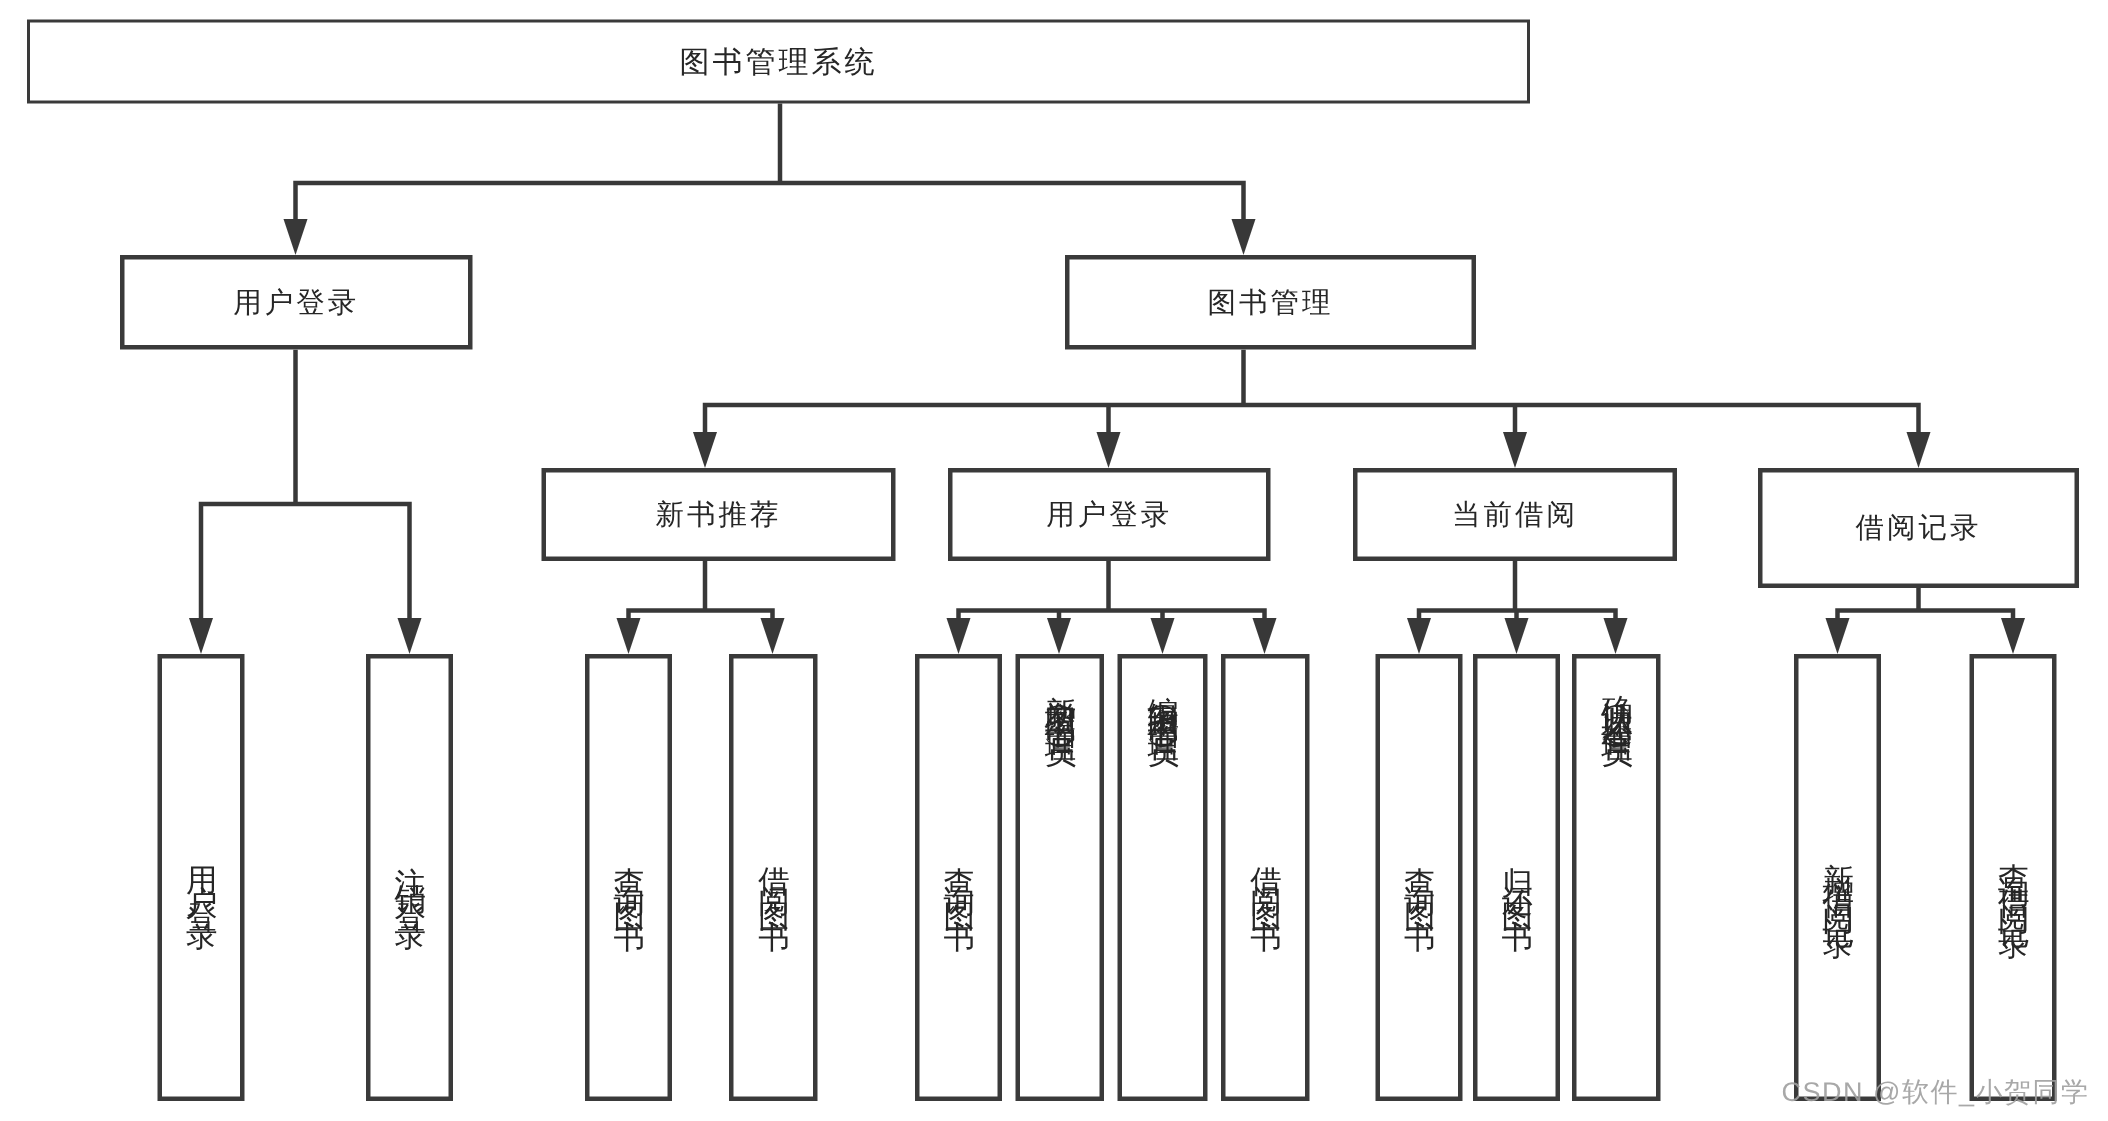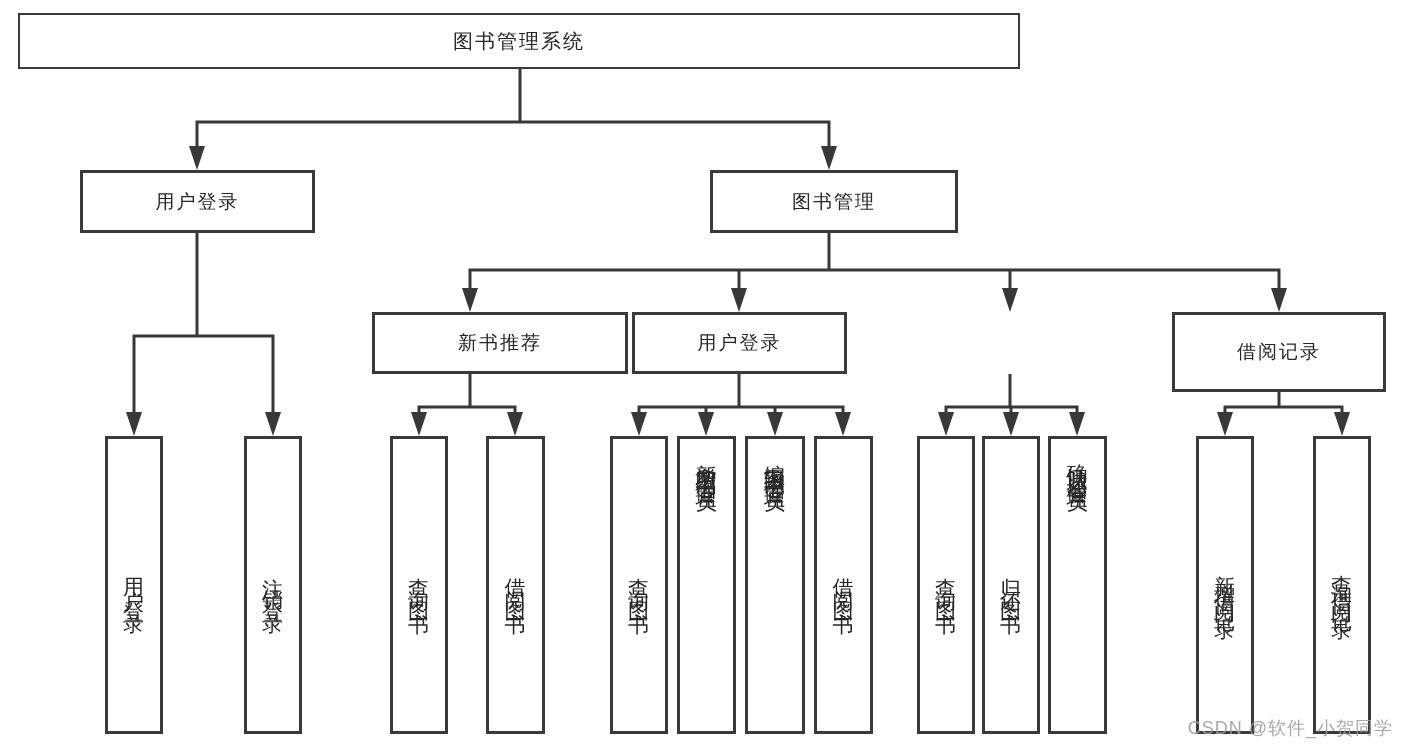--- a/index.html
+++ b/index.html
@@ -111,24 +111,25 @@
       <polygon points="1003,412 1019,412 1011,436"></polygon>
       <polygon points="1069,412 1085,412 1077,436"></polygon>
       <polygon points="1217,412 1233,412 1225,436"></polygon>
       <polygon points="1334,412 1350,412 1342,436"></polygon>
     </g>
   </svg>
 
   <div class="node h root" style="left:18px; top:13px; width:1002px; height:56px;">图书管理系统</div>
 
   <div class="node h" style="left:80px; top:170px; width:235px; height:63px;">用户登录</div>
-  <div class="node h" style="left:710px; top:170px; width:248px; height:63px;">图书管理</div>
+  <div class="node h" style="left:710px; top:170px; width:274px; height:63px;">图书管理</div>
 
-  <div class="node h" style="left:372px; top:312px; width:256px; height:62px;">新书推荐</div>
+  <div class="node h" style="left:361px; top:312px; width:236px; height:62px;">新书推荐</div>
   <div class="node h" style="left:632px; top:312px; width:215px; height:62px;">用户登录</div>
+  <div class="node h" style="left:902px; top:312px; width:216px; height:62px;">当前借阅</div>
   <div class="node h" style="left:1172px; top:312px; width:214px; height:80px;">借阅记录</div>
 
   <div class="node v" style="left:105px; top:436px; width:58px; height:298px;">用户登录</div>
   <div class="node v" style="left:244px; top:436px; width:58px; height:298px;">注销登录</div>
 
   <div class="node v" style="left:390px; top:436px; width:58px; height:298px;">查询图书</div>
   <div class="node v" style="left:486px; top:436px; width:59px; height:298px;">借阅图书</div>
 
   <div class="node v" style="left:610px; top:436px; width:58px; height:298px;">查询图书</div>
   <div class="node v long" style="left:677px; top:436px; width:59px; height:298px;">新增图书（管理员）</div>

